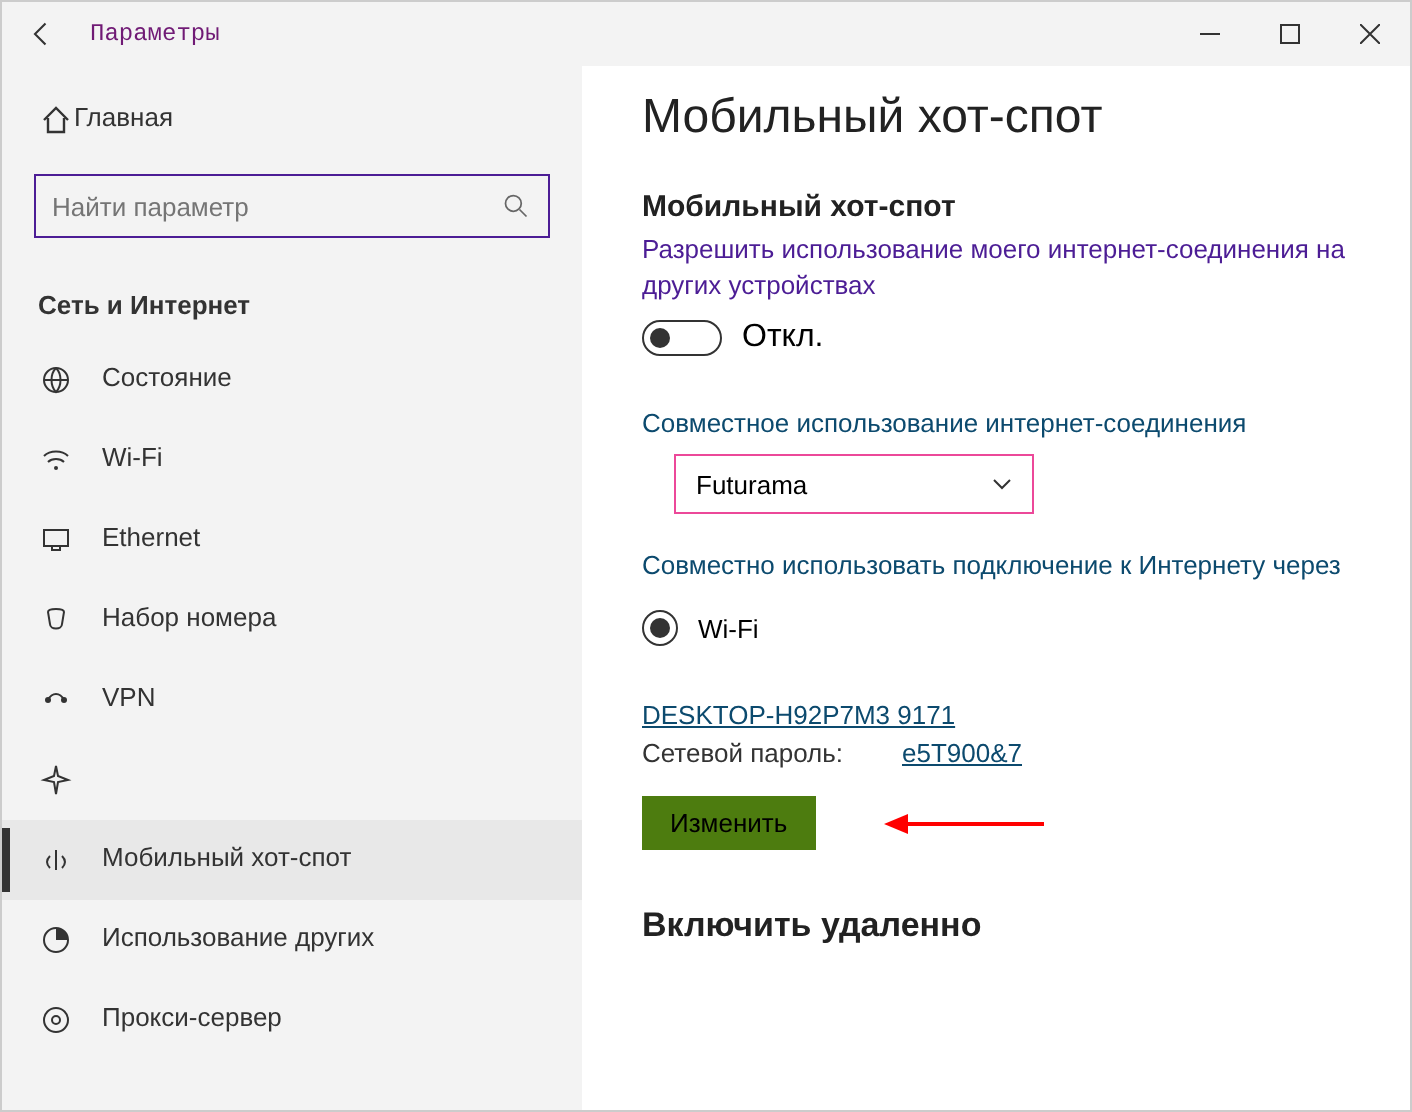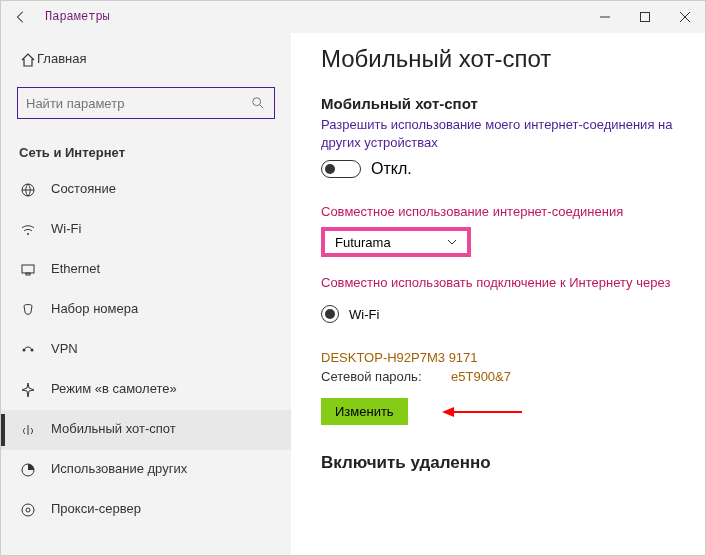--- a/index.html
+++ b/index.html
@@ -23,32 +23,32 @@
 .nav .nlabel { font-size:13px; color:#333; }
 .main { flex:1; padding:12px 24px 12px 30px; overflow-y:auto; }
 h1 { font-size:24px; font-weight:400; color:#222; margin-bottom:22px; }
 h2 { font-size:15px; font-weight:600; margin-bottom:4px; color:#222; }
 .desc { font-size:13px; color:#4c1d95; line-height:1.4; margin-bottom:8px; }
 .toggle { display:flex; align-items:center; gap:10px; margin-bottom:26px; }
 .tswitch { width:40px; height:18px; border:1px solid #333; border-radius:9px; position:relative; cursor:pointer; background:#fff; }
 .tswitch::after { content:""; position:absolute; left:3px; top:3px; width:10px; height:10px; border-radius:50%; background:#333; }
 .tstate { font-size:16px; }
 .field { margin-bottom:18px; }
-.flabel { font-size:13px; margin-bottom:8px; color:#be185d; }
-.select { width:150px; height:30px; border:4px solid #ec4899; display:flex; align-items:center; justify-content:space-between; padding:0 10px; cursor:pointer; font-size:13px; }
+.flabel { font-size:13px; margin-bottom:8px; color:#0c4a6e; }
+.select { width:180px; height:30px; border:1px solid #ec4899; display:flex; align-items:center; justify-content:space-between; padding:0 10px; cursor:pointer; font-size:13px;margin-left:16px; }
 .radios { margin-top:8px; }
 .radio { display:flex; align-items:center; gap:10px; padding:7px 0; cursor:pointer; }
 .rcirc { width:18px; height:18px; border:1px solid #333; border-radius:50%; display:flex; align-items:center; justify-content:center; }
 .rcirc.on::after { content:""; width:10px; height:10px; border-radius:50%; background:#333; }
 .rlabel { font-size:13px; }
 .info { margin-top:14px; margin-bottom:12px; }
 .irow { display:flex; font-size:13px; padding:2px 0; }
 .ilabel { width:130px; color:#333; }
-.ival { color:#a16207; }
-.btn { display:inline-block; background:#84cc16; padding:6px 14px; font-size:13px; cursor:pointer; border:none; }
+.ival { color:#0c4a6e;text-decoration:underline; }
+.btn { display:inline-block; background:#4d7c0f; padding:6px 14px; font-size:13px; cursor:pointer; border:none; }
 .arrow { position:relative; display:inline-block; margin-left:30px; vertical-align:middle; }
 .arrow svg { display:block; }
 h2.sec2 { margin-top:28px; font-size:17px; font-weight:600; }
 .icon { display:flex; align-items:center; justify-content:center; width:18px; height:18px; }
 </style>
 </head>
 <body>
 
 <div class="titlebar">
   <div class="back">
@@ -141,21 +141,20 @@
           </svg>
         </span>
       <span class="nlabel">VPN</span>
     </div>
     <div class="nav">
       <span class="icon">
           <svg width="16" height="16" viewBox="0 0 16 16">
             <path d="M8 1 L9 6 L14 8 L9 9 L8 15 L7 9 L2 8 L7 6 Z" stroke="#333" fill="none"></path>
           </svg>
         </span>
-      <span class="nlabel">Режим «в самолете»</span>
     </div>
     <div class="nav sel">
       <span class="icon">
           <svg width="16" height="16" viewBox="0 0 16 16">
             <path d="M8 3 V13 M5 6 C3 8 3 10 5 12 M11 6 C13 8 13 10 11 12" stroke="#333" fill="none"></path>
           </svg>
         </span>
       <span class="nlabel">Мобильный хот-спот</span>
     </div>
     <div class="nav">

